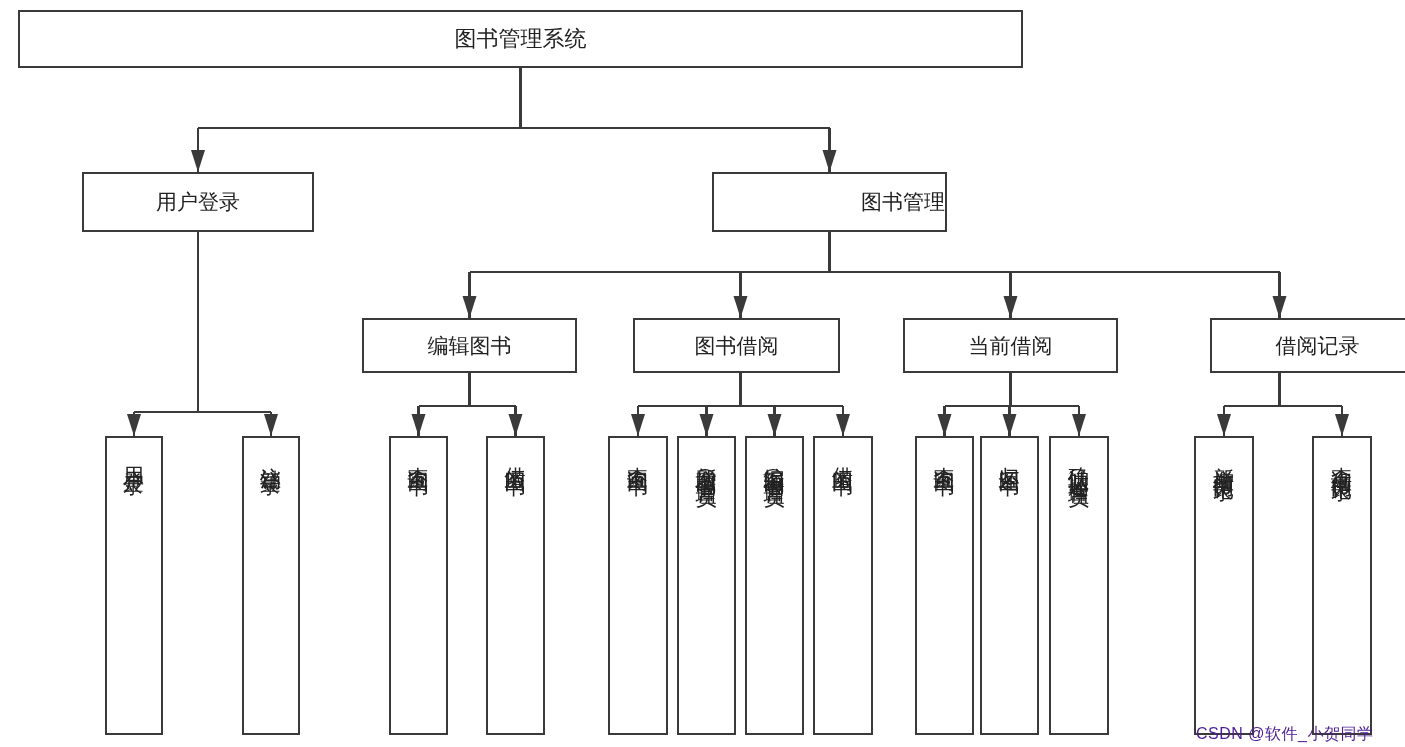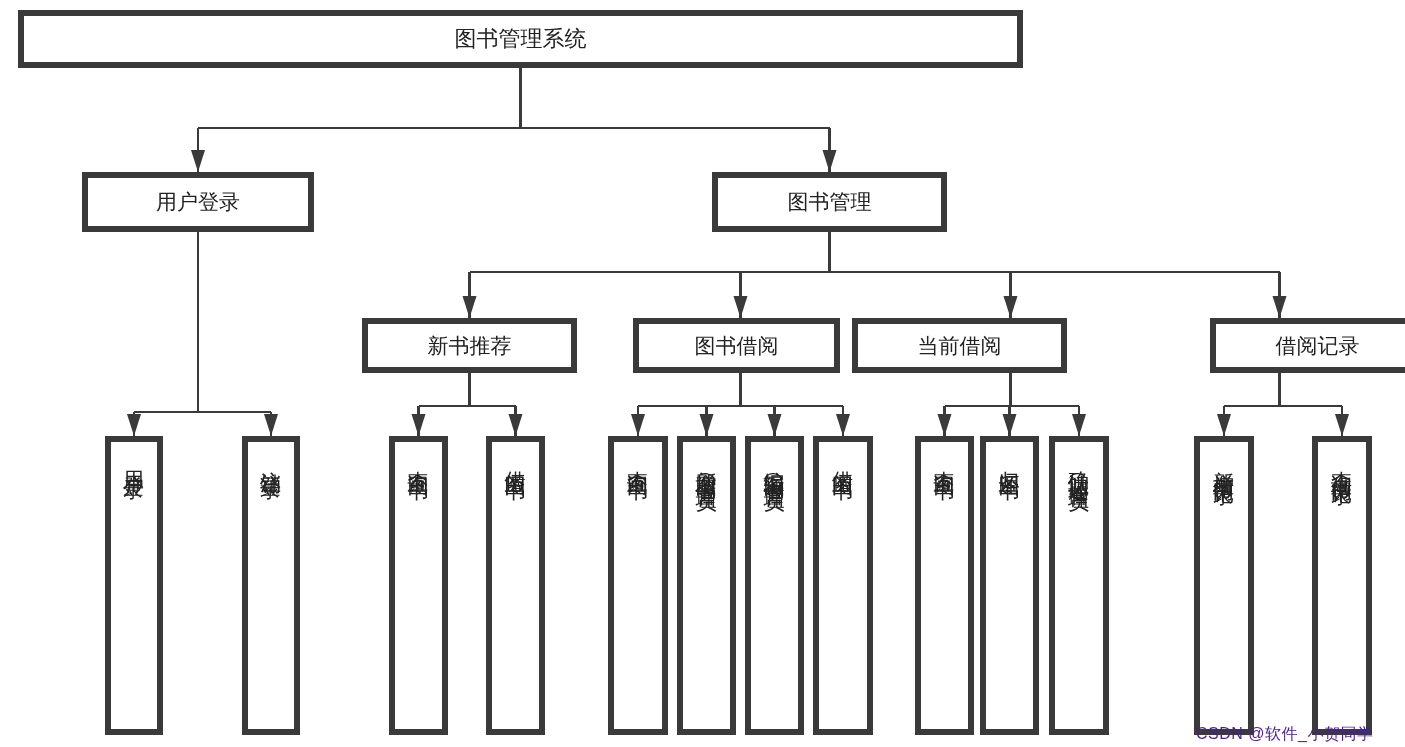--- a/index.html
+++ b/index.html
@@ -22,21 +22,21 @@
     left: 0;
     top: 0;
     width: 1405px;
     height: 747px;
     pointer-events: none;
   }
   .node {
     position: absolute;
     box-sizing: border-box;
     background: #ffffff;
-    border: 6px solid #c4b5fd;
+    border: 2px solid #c4b5fd;
     display: flex;
     align-items: center;
     justify-content: center;
     color: #222222;
   }
   .node-label {
     display: block;
     text-align: center;
     line-height: 1.22;
     white-space: nowrap;
@@ -128,30 +128,30 @@
       <line x1="1342" y1="406" x2="1342" y2="436" stroke="#3a3a3a" stroke-width="2.5" shape-rendering="crispEdges"></line>
       <polygon points="1335,414 1349,414 1342,436" fill="#3a3a3a"></polygon>
     </svg>
   <div id="nodes">
       <div class="node horizontal root" style="left: 18px; top: 10px; width: 1005px; height: 58px; border-color: rgb(58, 58, 58); background: rgb(255, 255, 255);">
         <span class="node-label">图书管理系统</span>
       </div>
       <div class="node horizontal" style="left: 82px; top: 172px; width: 232px; height: 60px; border-color: rgb(58, 58, 58); background: rgb(255, 255, 255);">
         <span class="node-label">用户登录</span>
       </div>
-      <div class="node horizontal" style="left: 712px; top: 172px; width: 235px; height: 60px; border-color: rgb(58, 58, 58); background: rgb(255, 255, 255);">
+      <div class="node horizontal" style="left: 712px; top: 172px; width: 235px; height: 60px; border-color: rgb(58, 58, 58); background: rgb(255, 255, 255); justify-content: flex-end;">
         <span class="node-label">图书管理</span>
       </div>
       <div class="node horizontal" style="left: 362px; top: 318px; width: 215px; height: 55px; border-color: rgb(58, 58, 58); background: rgb(255, 255, 255);">
-        <span class="node-label">新书推荐</span>
+        <span class="node-label">编辑图书</span>
       </div>
       <div class="node horizontal" style="left: 633px; top: 318px; width: 207px; height: 55px; border-color: rgb(58, 58, 58); background: rgb(255, 255, 255);">
         <span class="node-label">图书借阅</span>
       </div>
-      <div class="node horizontal" style="left: 852px; top: 318px; width: 215px; height: 55px; border-color: rgb(58, 58, 58); background: rgb(255, 255, 255);">
+      <div class="node horizontal" style="left: 903px; top: 318px; width: 215px; height: 55px; border-color: rgb(58, 58, 58); background: rgb(255, 255, 255);">
         <span class="node-label">当前借阅</span>
       </div>
       <div class="node horizontal" style="left: 1172px; top: 318px; width: 215px; height: 55px; border-color: rgb(58, 58, 58); background: rgb(255, 255, 255); margin-left: 38px;">
         <span class="node-label">借阅记录</span>
       </div>
       <div class="node vertical" style="left: 105px; top: 436px; width: 58px; height: 299px; border-color: rgb(58, 58, 58); background: rgb(255, 255, 255);">
         <span class="node-label">用户登录</span>
       </div>
       <div class="node vertical" style="left: 242px; top: 436px; width: 58px; height: 299px; border-color: rgb(58, 58, 58); background: rgb(255, 255, 255);">
         <span class="node-label">注销登录</span>

